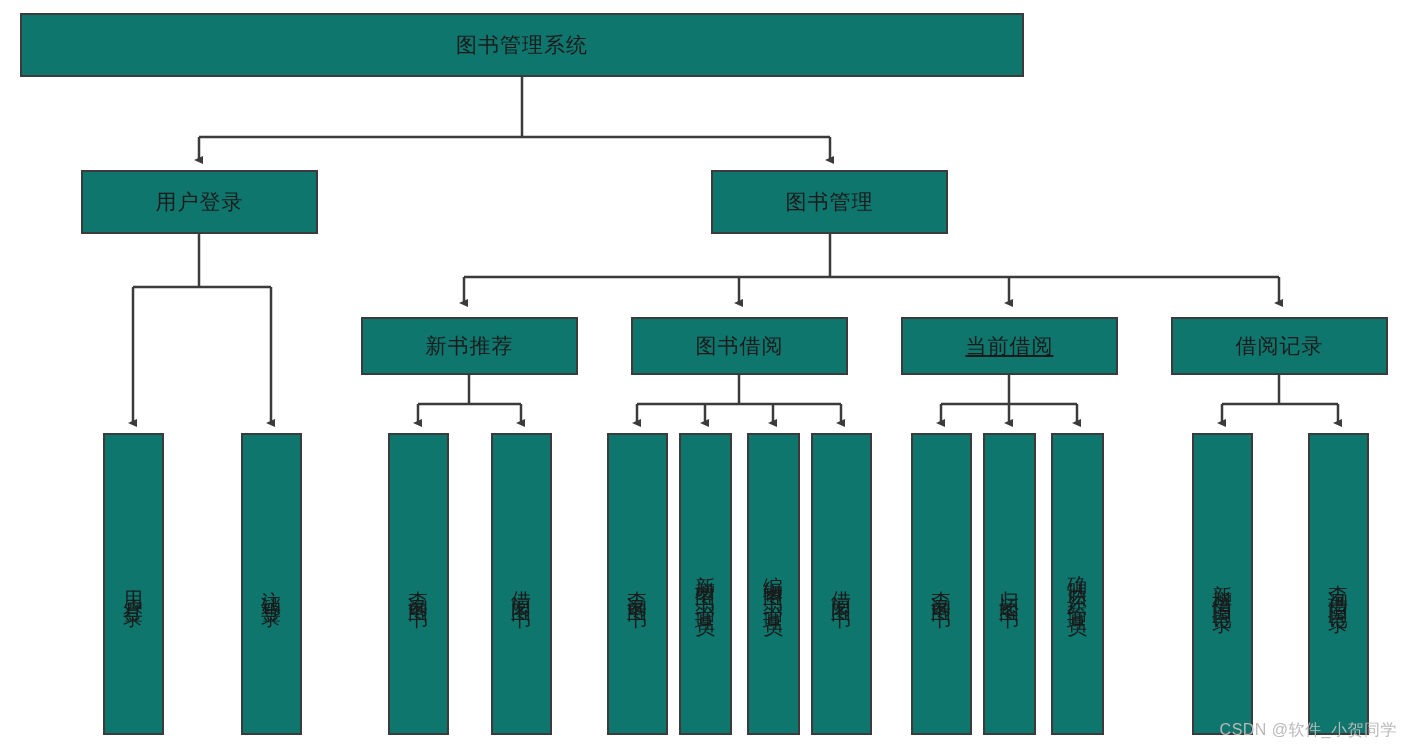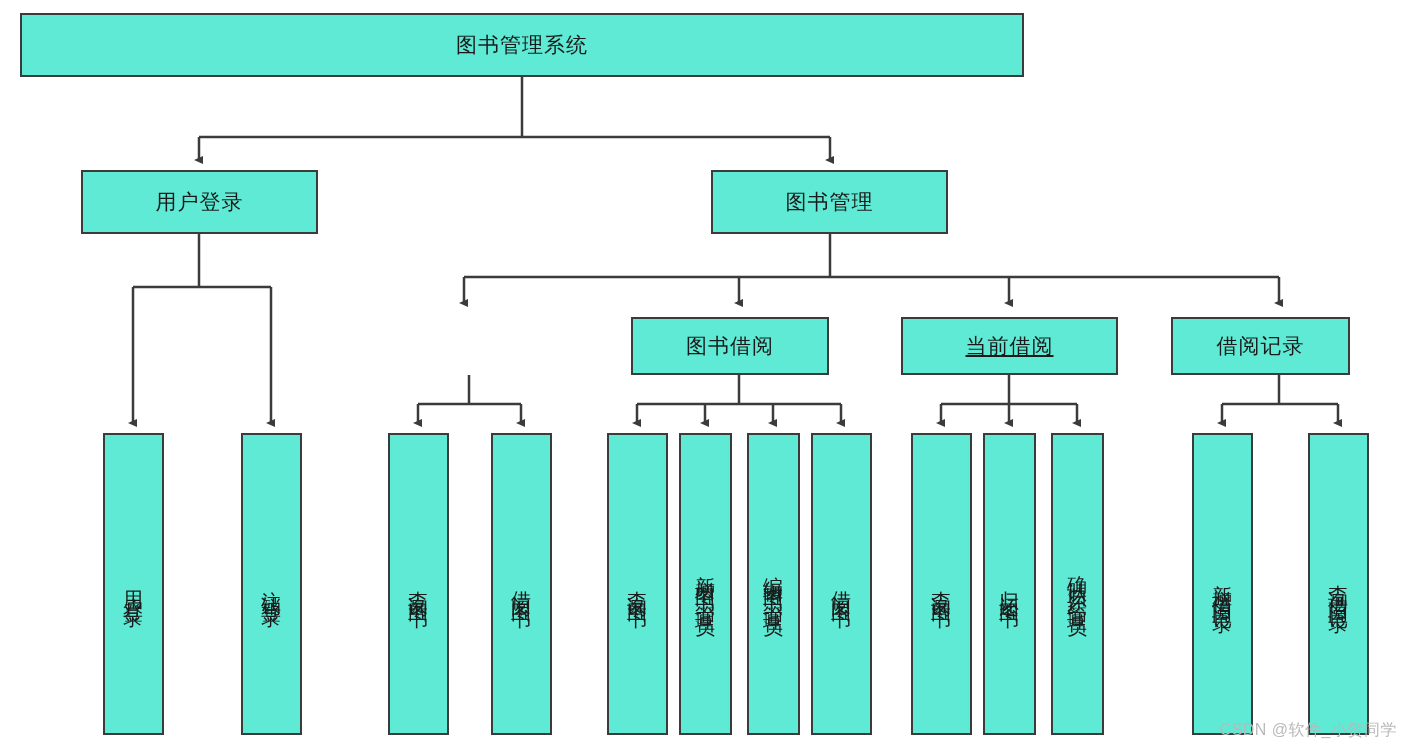--- a/index.html
+++ b/index.html
@@ -22,21 +22,21 @@
     left: 0;
     top: 0;
     width: 1405px;
     height: 747px;
     pointer-events: none;
   }
   .node {
     position: absolute;
     box-sizing: border-box;
     border: 2px solid #3b3b3b;
-    background: #5eead4;
+    background: #0f766e;
     display: flex;
     align-items: center;
     justify-content: center;
     color: #1a1a1a;
   }
   .node.horiz {
     font-size: 21px;
     letter-spacing: 1px;
     white-space: nowrap;
   }
@@ -124,27 +124,30 @@
     <span class="lbl">图书管理系统</span>
   </div>
 
   <div class="node horiz" style="left:81px; top:170px; width:237px; height:64px;">
     <span class="lbl">用户登录</span>
   </div>
   <div class="node horiz" style="left:711px; top:170px; width:237px; height:64px;">
     <span class="lbl">图书管理</span>
   </div>
 
-  <div class="node horiz" style="left:631px; top:317px; width:198px; height:58px;justify-content:center;">
+  <div class="node horiz" style="left:361px; top:317px; width:217px; height:58px;">
+    <span class="lbl">新书推荐</span>
+  </div>
+  <div class="node horiz" style="left:631px; top:317px; width:217px; height:58px;justify-content:center;">
     <span class="lbl">图书借阅</span>
   </div>
   <div class="node horiz" style="left:901px; top:317px; width:217px; height:58px;text-decoration:underline;">
     <span class="lbl">当前借阅</span>
   </div>
-  <div class="node horiz" style="left:1171px; top:317px; width:179px; height:58px;text-align:right;">
+  <div class="node horiz" style="left:1171px; top:317px; width:217px; height:58px;text-align:right;">
     <span class="lbl">借阅记录</span>
   </div>
 
   <div class="node vert" style="left:103px; top:433px; width:61px; height:302px;">
     <span class="lbl">用户登录</span>
   </div>
   <div class="node vert" style="left:241px; top:433px; width:61px; height:302px;">
     <span class="lbl">注销登录</span>
   </div>
 

